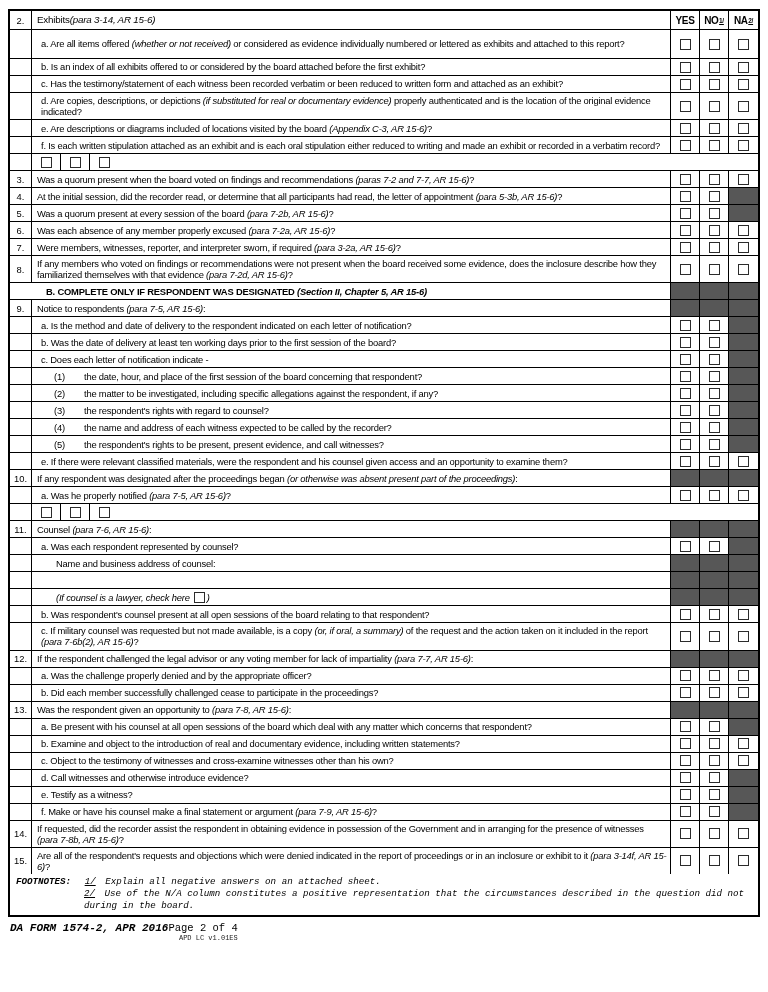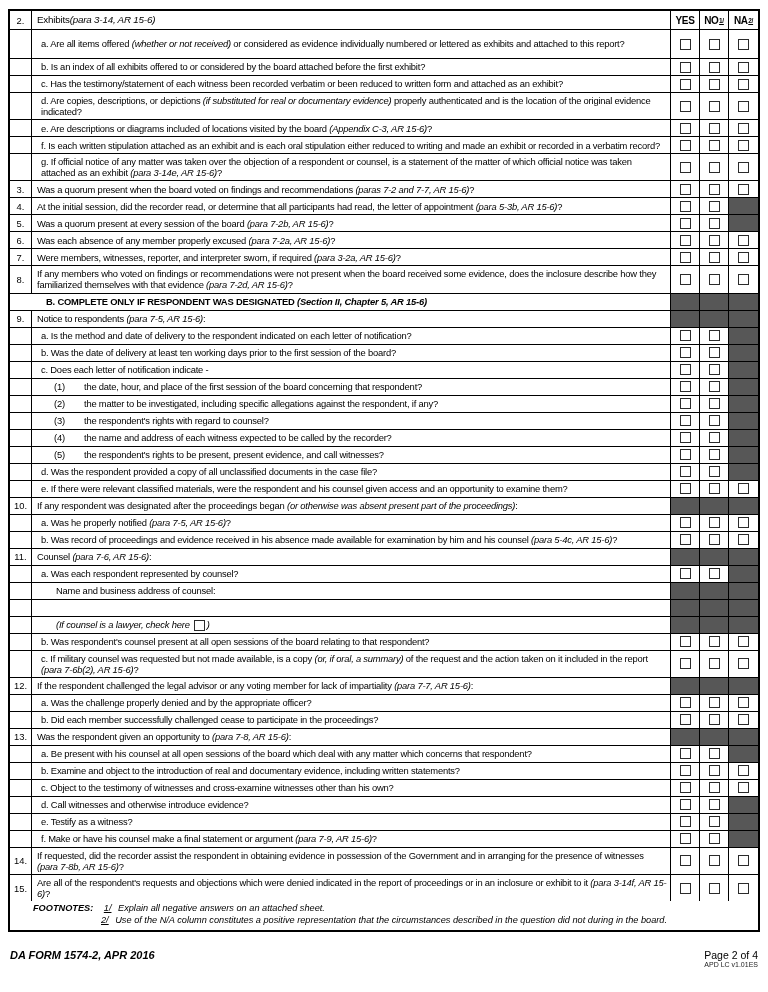--- a/index.html
+++ b/index.html
@@ -31,30 +31,30 @@
   .box { width:11px; height:11px; border:1.6px solid #2b2b2b; background:#fff; display:inline-block; z-index:2; }
   .ibox { width:11px; height:11px; border:1.4px solid #2b2b2b; background:#fff; display:inline-block; vertical-align:-2px; margin:0 2px 0 4px; }
 
   .header-row { min-height:19px; font-weight:bold; }
   .header-row .q { font-size:9.8px; }
   .hdrlbl { font-size:10px; font-weight:bold; letter-spacing:-0.3px; }
   .hdrlbl sup { font-size:6.5px; text-decoration:underline; font-weight:bold; margin-left:0.5px; }
 
   i { font-style:italic; }
 
-  .fnrow { padding:2px 4px 3px 23px; font-size:9.2px; line-height:1.3; }
+  .fnrow { padding:2px 4px 3px 6px; font-size:9.2px; line-height:1.3;font-family:Liberation Mono, monospace; }
   .fnlabel { font-weight:bold; font-style:italic; margin-right:8px; }
   .fnref { font-style:italic; text-decoration:underline; margin-right:4px; }
   .fni { font-style:italic; }
   .fn2 { margin-left:68px; }
 
-  .footer { display:flex; justify-content:space-between; align-items:flex-start; padding:17px 2px 0 2px; }
+  .footer { display:flex; align-items:flex-start; padding:5px 2px 0 2px;font-family:Liberation Mono, monospace; }
   .form-number { font-weight:bold; font-style:italic; font-size:11px; }
   .footer-right { text-align:right; }
-  .page-num { font-size:10.5px;margin-left:36px; }
+  .page-num { font-size:10.5px; }
   .version { font-size:7px; color:#222; }
 </style>
 </head>
 <body>
 
 <div class="page">
   <div class="table">
 
     <div class="row header-row">
       <div class="cell num" style="font-weight:normal;">2.</div>
@@ -158,23 +158,20 @@
           </div>
           <div class="cell ans">
             <span class="box"></span>
           </div>
           <div class="cell ans">
             <span class="box"></span>
           </div>
         </div>
         <div class="row">
           <div class="cell num"></div>
-          <div class="cell q ind1">
-            <span>g. If official notice of any matter was taken over the objection of a respondent or counsel, is a statement of the matter of which official notice was taken attached as an exhibit <i>(para 3-14e, AR 15-6)</i>?</span>
-          </div>
           <div class="cell ans">
             <span class="box"></span>
           </div>
           <div class="cell ans">
             <span class="box"></span>
           </div>
           <div class="cell ans">
             <span class="box"></span>
           </div>
         </div>
@@ -386,33 +383,20 @@
             <span class="box"></span>
           </div>
           <div class="cell ans">
             <span class="box"></span>
           </div>
           <div class="cell ans grey"></div>
         </div>
         <div class="row">
           <div class="cell num"></div>
           <div class="cell q ind1">
-            <span>d. Was the respondent provided a copy of all unclassified documents in the case file?</span>
-          </div>
-          <div class="cell ans">
-            <span class="box"></span>
-          </div>
-          <div class="cell ans">
-            <span class="box"></span>
-          </div>
-          <div class="cell ans grey"></div>
-        </div>
-        <div class="row">
-          <div class="cell num"></div>
-          <div class="cell q ind1">
             <span>e. If there were relevant classified materials, were the respondent and his counsel given access and an opportunity to examine them?</span>
           </div>
           <div class="cell ans">
             <span class="box"></span>
           </div>
           <div class="cell ans">
             <span class="box"></span>
           </div>
           <div class="cell ans">
             <span class="box"></span>
@@ -437,23 +421,20 @@
           </div>
           <div class="cell ans">
             <span class="box"></span>
           </div>
           <div class="cell ans">
             <span class="box"></span>
           </div>
         </div>
         <div class="row">
           <div class="cell num"></div>
-          <div class="cell q ind1 nowrap">
-            <span>b. Was record of proceedings and evidence received in his absence made available for examination by him and his counsel <i>(para 5-4c, AR 15-6)</i>?</span>
-          </div>
           <div class="cell ans">
             <span class="box"></span>
           </div>
           <div class="cell ans">
             <span class="box"></span>
           </div>
           <div class="cell ans">
             <span class="box"></span>
           </div>
         </div>

